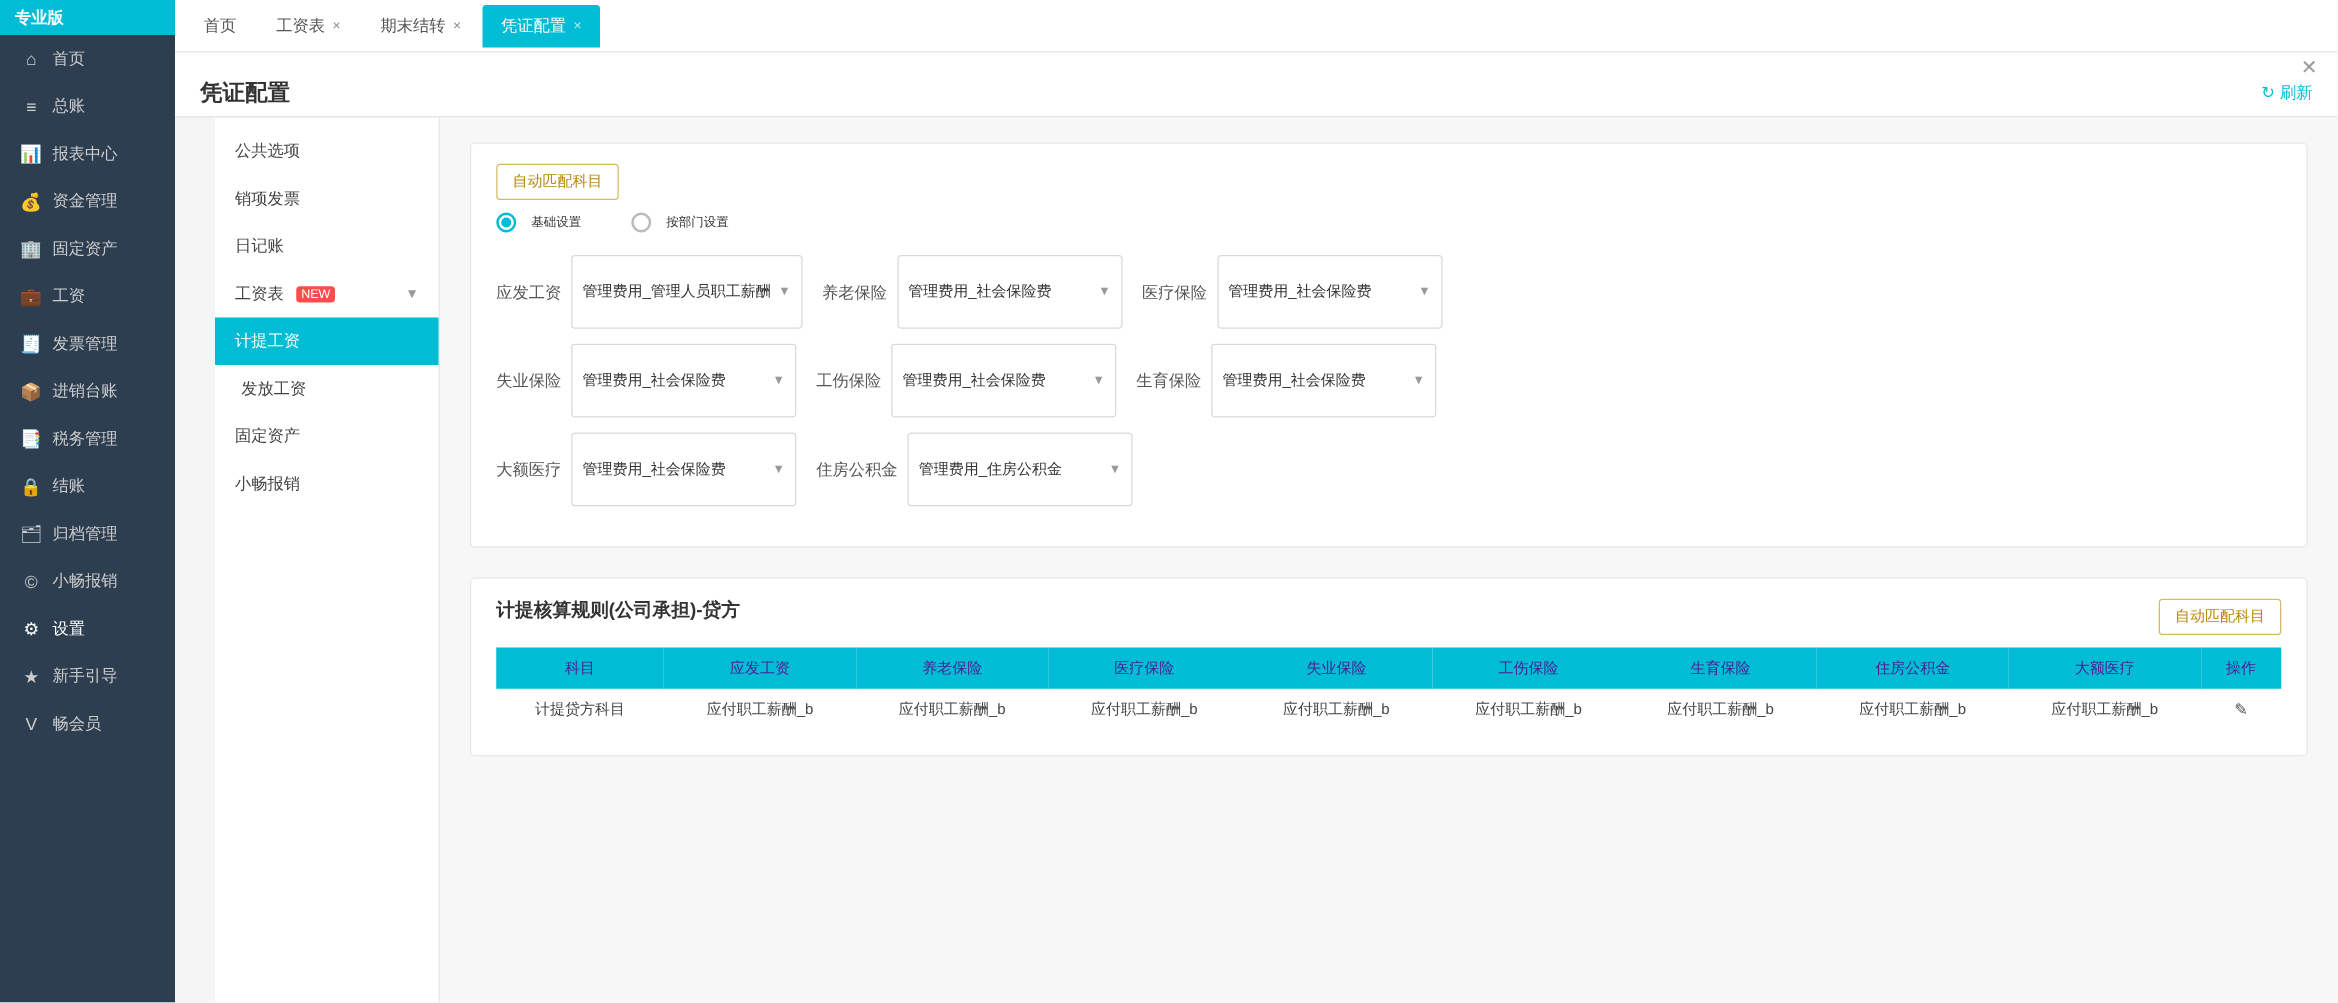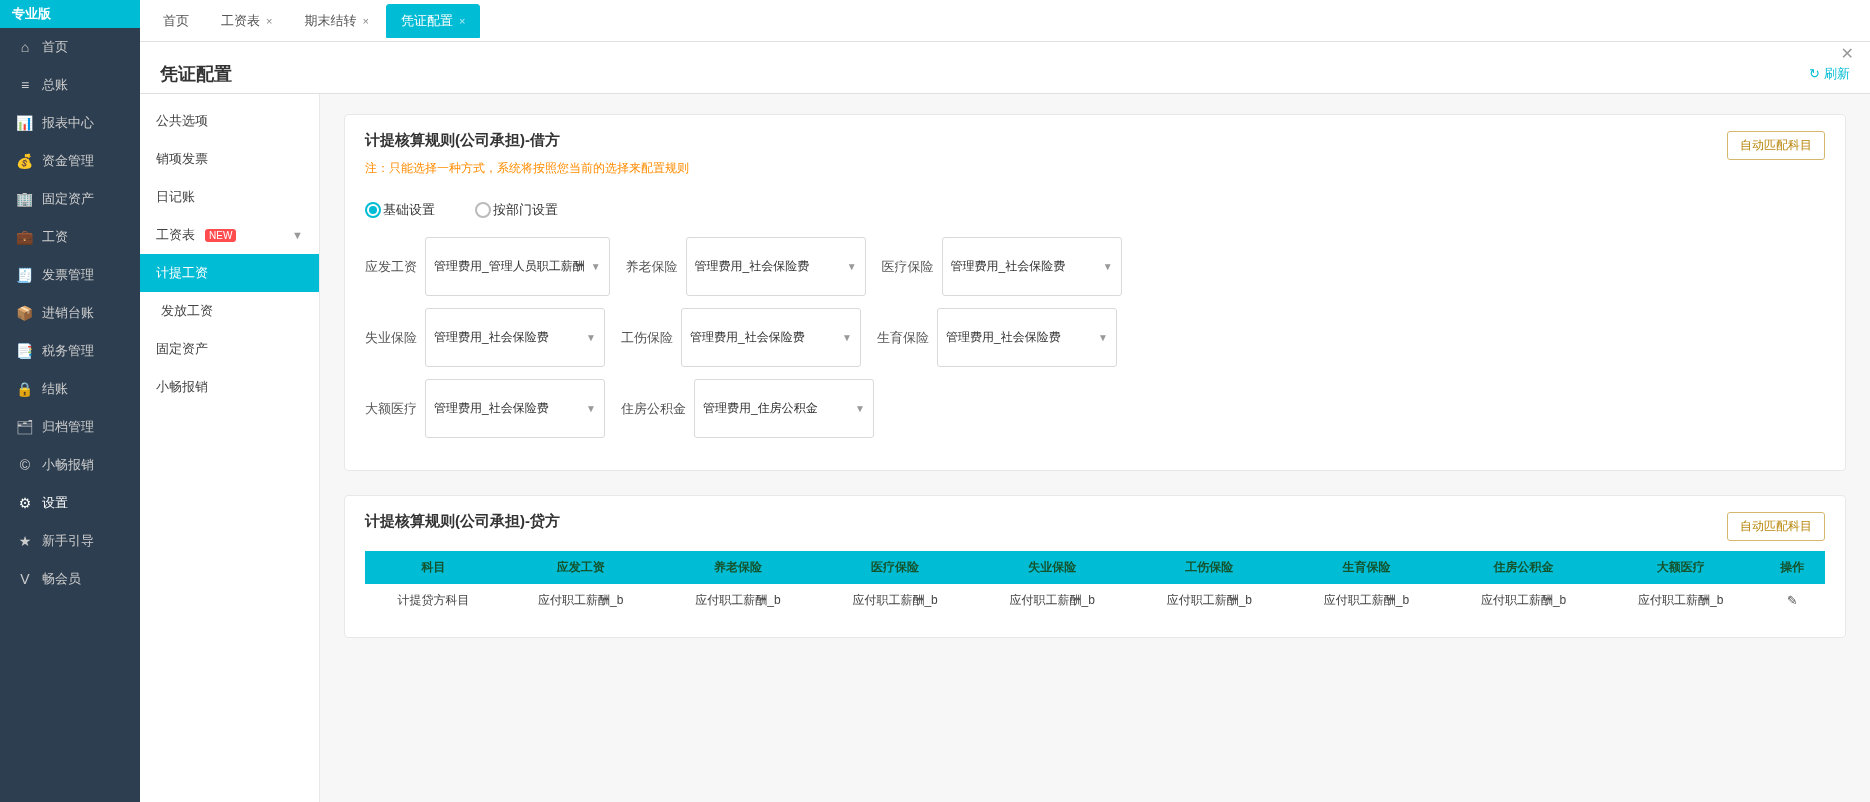--- a/index.html
+++ b/index.html
@@ -100,20 +100,21 @@
     }
 
     
     .left-nav {
       width: 180px;
       background: #fff;
       border-right: 1px solid #e8e8e8;
       padding: 8px 0;
       flex-shrink: 0;
       overflow-y: auto;
+      margin-left: 32px;
     }
     .left-nav-item {
       padding: 10px 16px;
       cursor: pointer;
       color: #444;
       font-size: 13px;
       display: flex;
       align-items: center;
       justify-content: space-between;
     }
@@ -161,23 +162,23 @@
     
     .radio-group {
       display: flex;
       align-items: center;
       gap: 40px;
       margin-bottom: 18px;
     }
     .radio-item {
       display: flex;
       align-items: center;
-      gap: 2px;
-      cursor: pointer;
-      font-size: 13px;
+      gap: 12px;
+      cursor: pointer;
+      font-size: 10px;
       color: #333;
     }
     .radio-circle {
       width: 16px; height: 16px;
       border-radius: 50%;
       border: 2px solid #00bcd4;
       display: flex; align-items: center; justify-content: center;
     }
     .radio-circle.checked::after {
       content: '';
@@ -240,24 +241,24 @@
     }
 
     
     .config-table {
       width: 100%;
       border-collapse: collapse;
       font-size: 12px;
     }
     .config-table th {
       background: #00bcd4;
-      color: #14532d;
+      color: #4c1d95;
       padding: 8px 10px;
       text-align: center;
-      font-weight: bold;
+      font-weight: normal;
     }
     .config-table td {
       padding: 8px 10px;
       border-bottom: 1px solid #f0f0f0;
       text-align: center;
       color: #444;
     }
     .config-table tr:last-child td { border-bottom: none; }
     .edit-icon { color: #555; cursor: pointer; font-size: 13px; }
 
@@ -404,24 +405,20 @@
       </div>
       <div class="left-nav-item">
         <span>小畅报销</span>
       </div>
     </div>
 
     <div class="right-content">
 
       <div class="section">
         <div class="section-header">
-          <div>
-            <div class="section-title">计提核算规则(公司承担)-借方</div>
-            <div class="section-note">注：只能选择一种方式，系统将按照您当前的选择来配置规则</div>
-          </div>
           <button class="auto-match-btn">自动匹配科目</button>
         </div>
 
         <div class="radio-group">
           <div class="radio-item">
             <div class="radio-circle checked"></div>
             <span>基础设置</span>
           </div>
           <div class="radio-item">
             <div class="radio-circle unchecked"></div>

